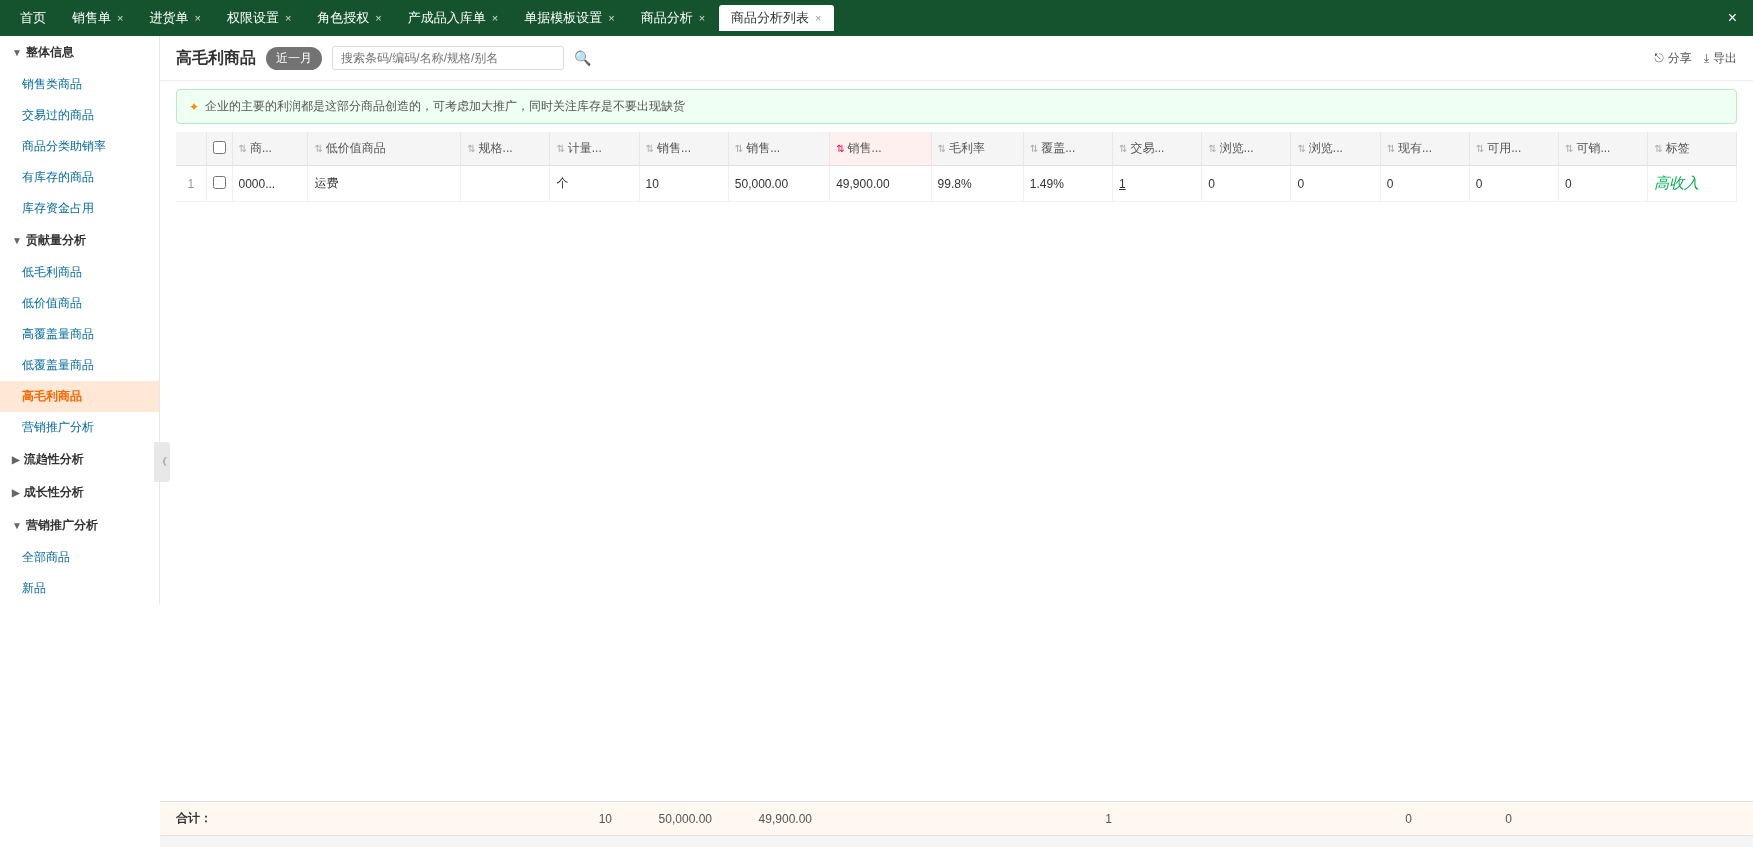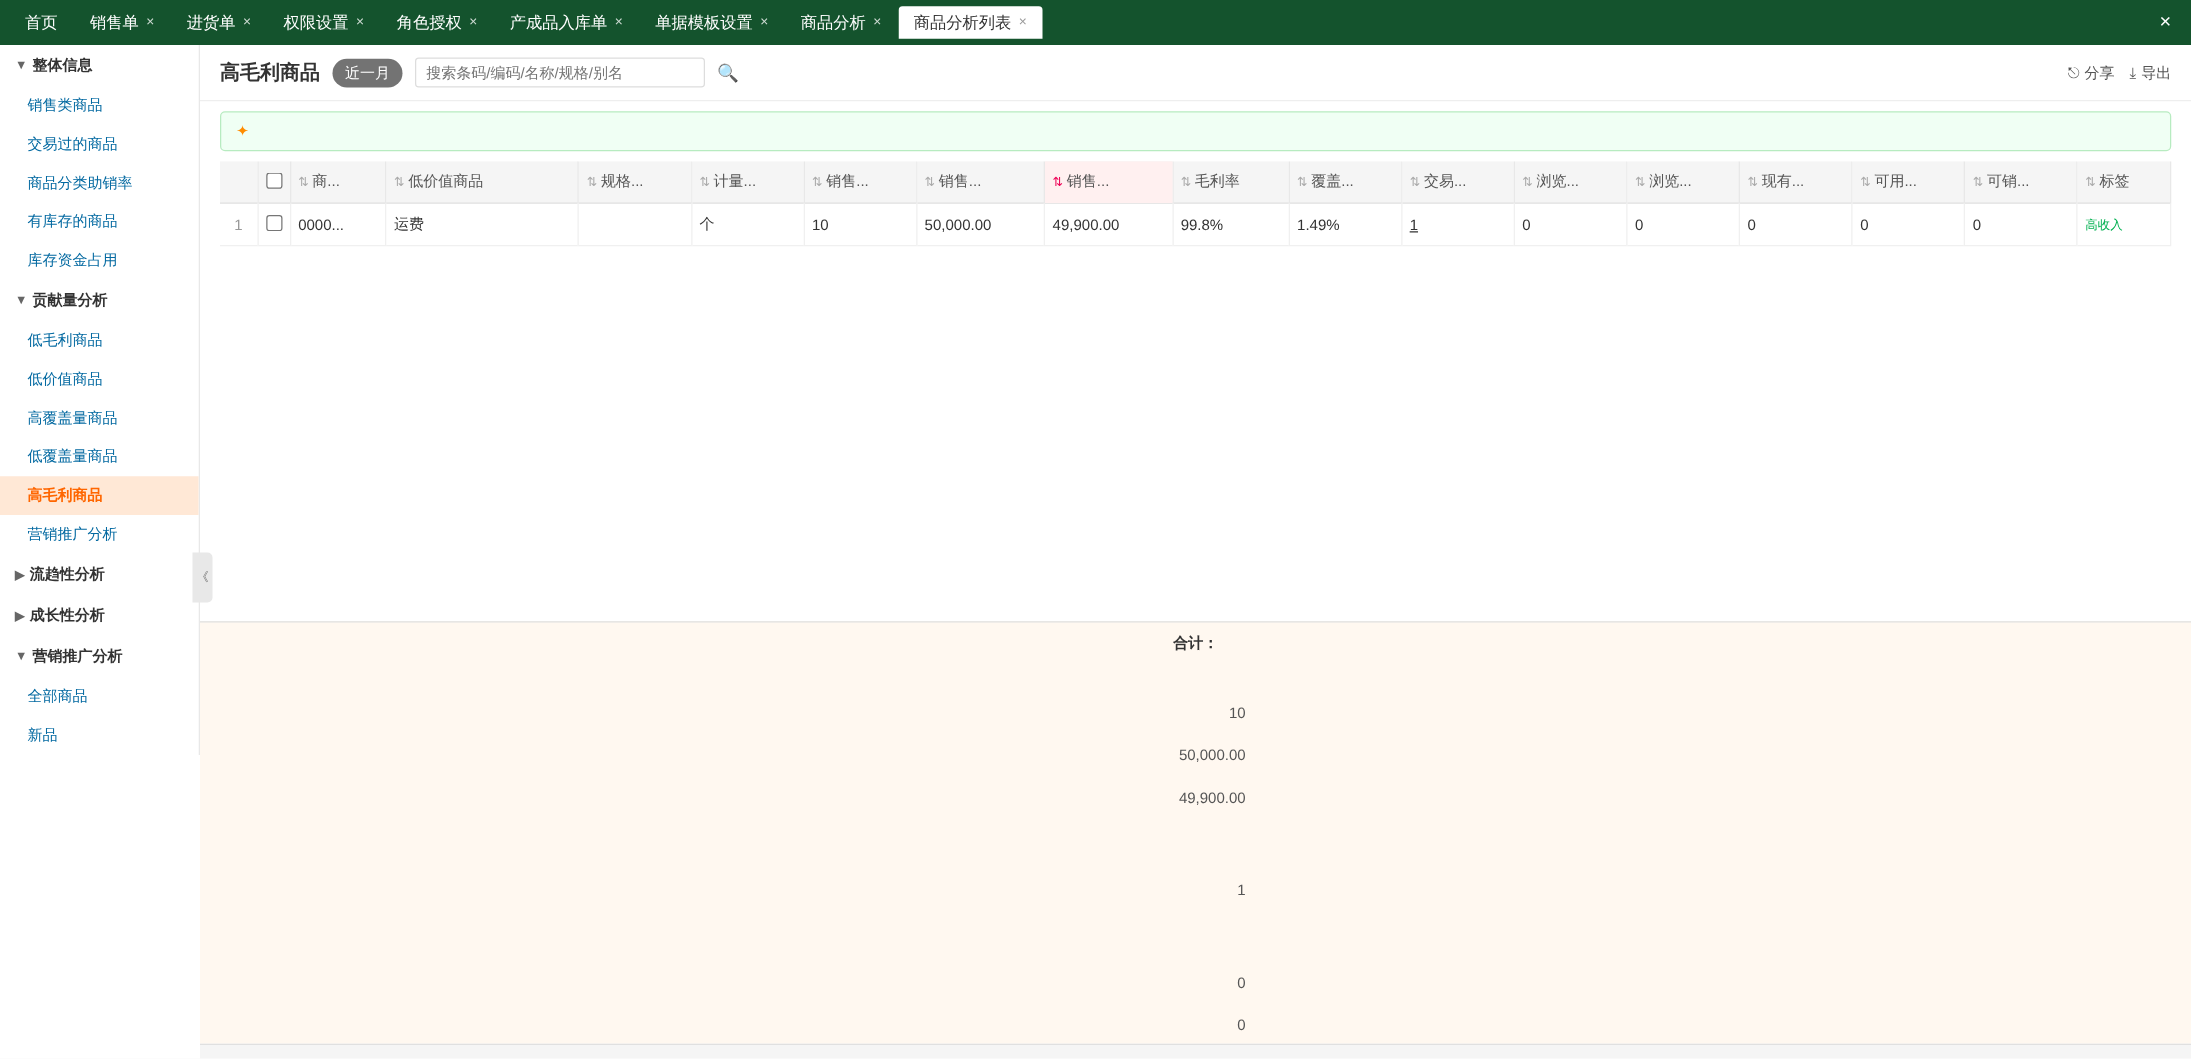--- a/index.html
+++ b/index.html
@@ -203,36 +203,36 @@
       border-bottom: 1px solid #f0f0f0;
     }
     tbody td {
       padding: 8px 6px;
       color: #333;
       border-right: 1px solid #f0f0f0;
       white-space: nowrap;
     }
     .tag-high-income {
       color: #00b050;
-      font-size: 10px;
+      font-size: 15px;
+      font-style: italic;
     }
     .row-num { color: #999; text-align: center; width: 30px; }
     .checkbox-cell { width: 24px; text-align: center; }
 
     
     .table-footer {
       display: flex;
       align-items: center;
       padding: 8px 16px;
       background: #fff8f0;
       border-top: 1px solid #e0e0e0;
       font-size: 12px;
       color: #555;
       gap: 20px;
-      flex-direction: column;
     }
     .footer-label { font-weight: bold; color: #333; }
     .footer-cell { display: inline-block; min-width: 80px; text-align: right; }
 
     
     .scroll-bar-area {
       height: 12px;
       background: #f5f5f5;
       border-top: 1px solid #e0e0e0;
     }
@@ -369,20 +369,21 @@
         </div>
         <div class="action-btn">
           <span>⤓</span>
           <span>导出</span>
         </div>
       </div>
     </div>
 
     <div class="info-banner">
       <span class="info-icon">✦</span>
+      <span>企业的主要的利润都是这部分商品创造的，可考虑加大推广，同时关注库存是不要出现缺货</span>
     </div>
 
     <div class="table-wrapper">
       <table>
         <thead>
           <tr>
             <th style="width:30px;"></th>
             <th style="width:24px;"><input type="checkbox" style=""></th>
             <th><span class="sort-handle">⇅</span><span>商...</span></th>
             <th style="min-width:100px;"><span class="sort-handle">⇅</span><span>低价值商品</span></th>

